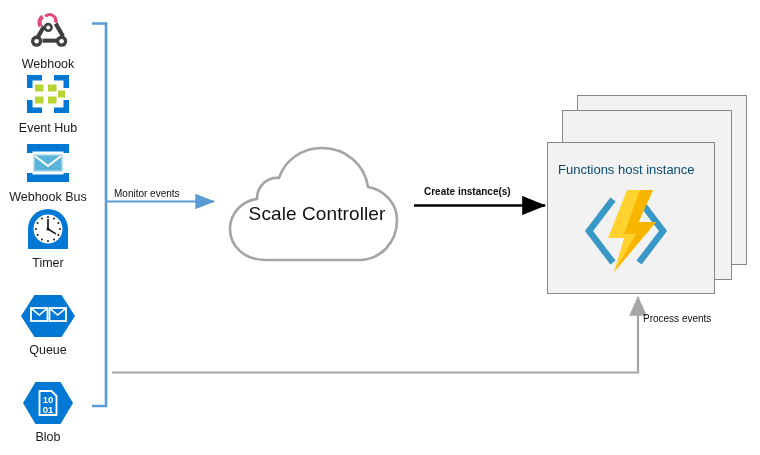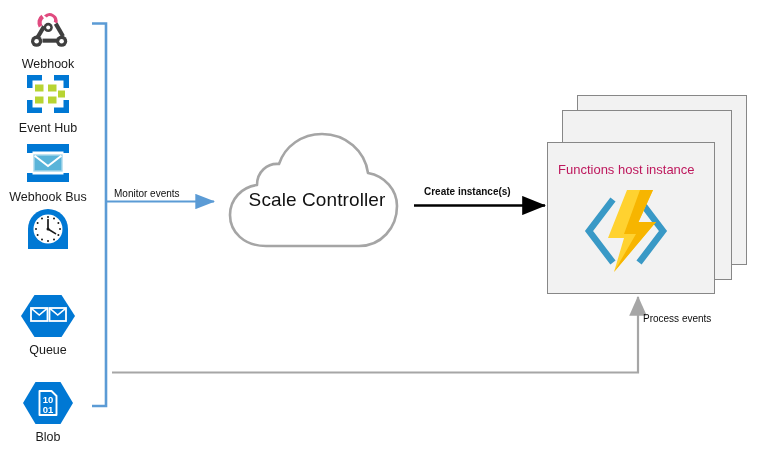--- a/index.html
+++ b/index.html
@@ -64,21 +64,21 @@
     line-height: 14px;
   }
   #label-monitor  { left: 114px; top: 187px; }
   #label-create   { left: 424px; top: 185px; font-weight: bold; }
   #label-process  { left: 643px; top: 312px; }
 
   
   #cloud-group {
     position: absolute;
     left: 222px;
-    top: 118px;
+    top: 132px;
     width: 190px;
     height: 135px;
   }
   #cloud-label {
     position: absolute;
     left: 0;
     top: 0;
     width: 190px;
     height: 135px;
     display: flex;
@@ -99,21 +99,21 @@
     box-sizing: border-box;
   }
   #host-box-back   { left: 577px; top: 95px;  width: 170px; height: 170px; }
   #host-box-mid    { left: 562px; top: 110px; width: 170px; height: 170px; }
   #host-box-front  { left: 547px; top: 142px; width: 168px; height: 152px; }
   #host-title {
     position: absolute;
     left: 558px;
     top: 162px;
     font-size: 13px;
-    color: #be185d;
+    color: #0c4a6e;
     white-space: nowrap;
   }
   #functions-logo {
     position: absolute;
     left: 578px;
     top: 186px;
     width: 96px;
     height: 90px;
   }
 </style>
@@ -192,20 +192,21 @@
           <circle cx="14.6" cy="30" r="1"></circle>
             <circle cx="13" cy="24" r="1"></circle>
           <circle cx="14.6" cy="18" r="1"></circle>
             <circle cx="19" cy="13.6" r="1"></circle>
         </g>
         <path d="M25 24V14.5" stroke="#1a1a1a" stroke-width="1.7" stroke-linecap="round"></path>
         <path d="M25 24l7.5 4.6" stroke="#1a1a1a" stroke-width="1.7" stroke-linecap="round"></path>
         <circle cx="25" cy="24" r="1.5" fill="#1a1a1a"></circle>
       </svg>
     </div>
+    <div class="trigger-label">Timer</div>
   </div>
 
   <div class="trigger" style="top:290px">
     <div class="trigger-icon">
       <svg width="56" height="48" viewBox="0 0 56 48">
         <path d="M14.5 3h27L55 24 41.5 45h-27L1 24z" fill="#0078d4"></path>
         <rect x="11" y="16" width="16.5" height="13" fill="#0078d4" stroke="#ffffff" stroke-width="1.8"></rect>
         <path d="M11.6 16.6L19.25 23l7.65-6.4" fill="none" stroke="#ffffff" stroke-width="1.6"></path>
         <rect x="29.5" y="16" width="16.5" height="13" fill="#0078d4" stroke="#ffffff" stroke-width="1.8"></rect>
         <path d="M30.1 16.6L37.75 23l7.65-6.4" fill="none" stroke="#ffffff" stroke-width="1.6"></path>

